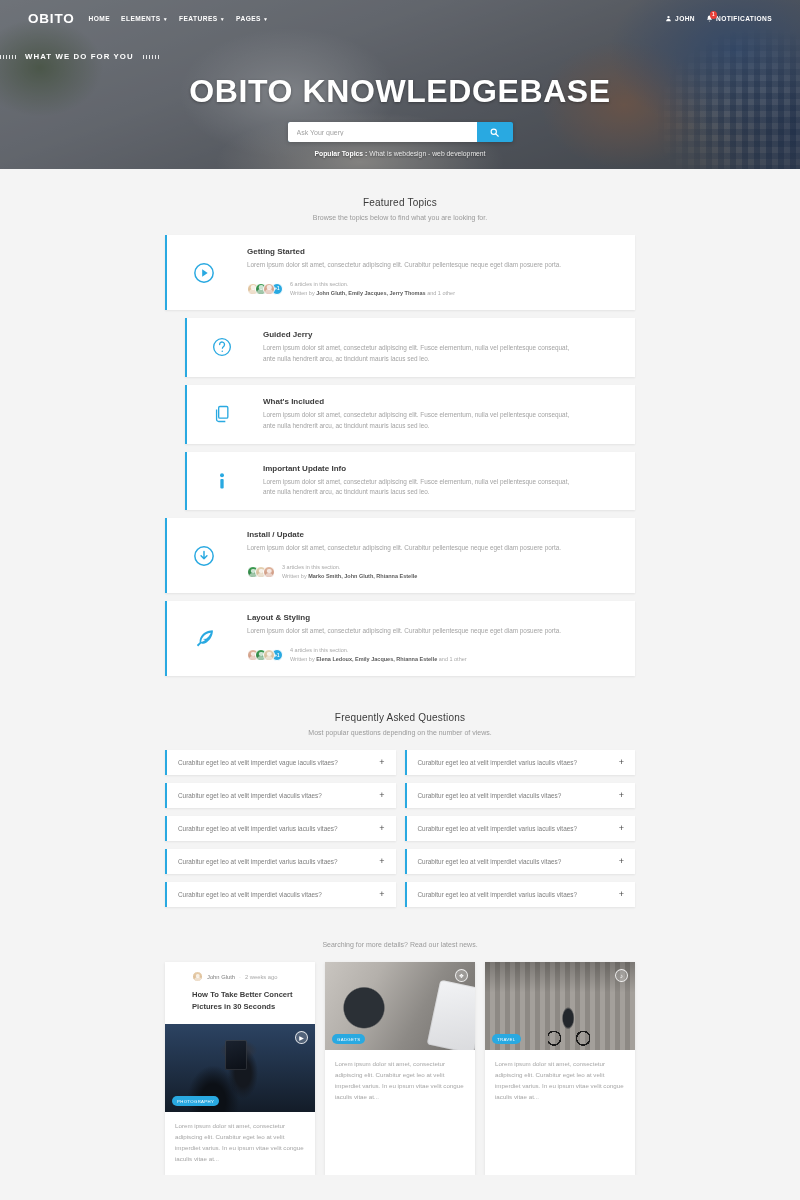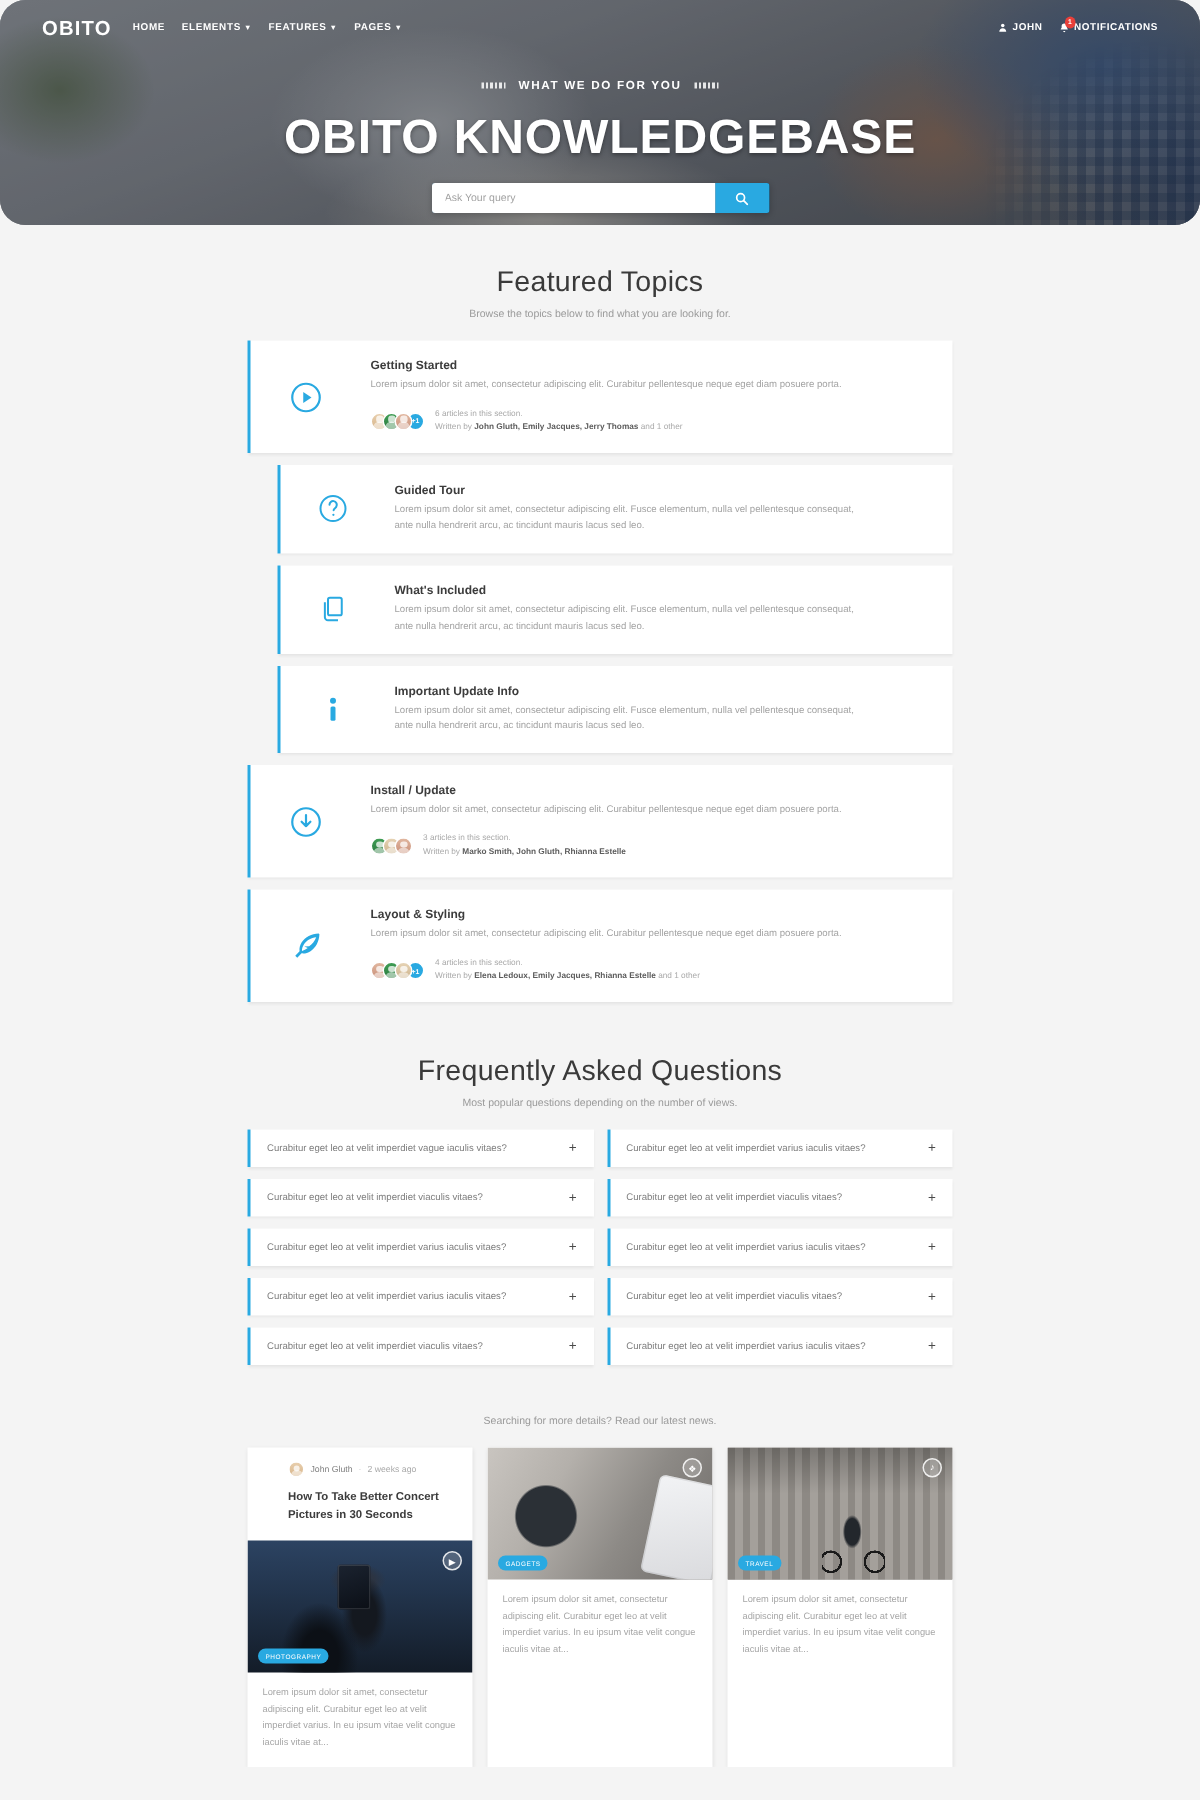--- a/index.html
+++ b/index.html
@@ -8,24 +8,23 @@
     font-family: "Liberation Sans", sans-serif;
     background: #f4f4f4;
     color: #444;
     -webkit-font-smoothing: antialiased;
   }
 
   
   .hero {
     position: relative;
     width: 800px;
-    height: 150px;
+    height: 169px;
     overflow: hidden;
     background: #6d7076;
-    border-radius: 17px;
   }
   .hero-bg {
     position: absolute; inset: 0;
     background:
       radial-gradient(ellipse 180px 120px at 92% 30%, rgba(58,90,138,.92), rgba(58,90,138,0) 70%),
       radial-gradient(ellipse 140px 140px at 100% 78%, rgba(36,56,92,.95), rgba(36,56,92,0) 72%),
       radial-gradient(ellipse 120px 90px at 78% 62%, rgba(150,108,82,.85), rgba(150,108,82,0) 70%),
       radial-gradient(ellipse 150px 90px at 36% 55%, rgba(196,198,200,.75), rgba(196,198,200,0) 72%),
       radial-gradient(ellipse 90px 70px at 5% 40%, rgba(86,104,70,.8), rgba(86,104,70,0) 70%),
       radial-gradient(ellipse 200px 70px at 45% 96%, rgba(222,214,200,.7), rgba(222,214,200,0) 72%),
@@ -70,21 +69,21 @@
     font-size: 4.5px; line-height: 1;
     border-radius: 50%; padding: 1.5px 2px; min-width: 6px; text-align: center;
   }
   .icon-svg { display: block; }
 
   .hero-body {
     position: relative; z-index: 5;
     text-align: center; margin-top: 26px;
   }
   .eyebrow {
-    display: flex; align-items: center; justify-content: center; gap: 9px;
+    display: flex; align-items: center; gap: 9px;
     color: #fff; font-size: 7.8px; font-weight: bold;
     letter-spacing: 1.1px; text-transform: uppercase;
   }
   .eyebrow .dash {
     width: 16px; height: 4px;
     background-image: repeating-linear-gradient(90deg, rgba(255,255,255,.85) 0 1.5px, transparent 1.5px 3px);
   }
   .hero-title {
     color: #fff; font-size: 32px; font-weight: bold;
     letter-spacing: .6px; margin-top: 12px;
@@ -109,21 +108,21 @@
   }
   .popular {
     margin-top: 8px; color: #e8e8e8; font-size: 6.8px;
     text-shadow: 0 1px 2px rgba(0,0,0,.4);
   }
   .popular b { color: #fff; }
 
   
   .section { padding-top: 28px; }
   .sec-title {
-    text-align: center; font-size: 19px; font-weight: normal;
+    text-align: center; font-size: 10px; font-weight: normal;
     color: #3a3a3a; letter-spacing: .2px;
   }
   .sec-sub {
     text-align: center; font-size: 7px; color: #9a9a9a; margin-top: 6px;
   }
   .container { width: 470px; margin: 0 auto; }
 
   
   .topics { margin-top: 14px; }
   .topic-card {
@@ -367,21 +366,21 @@
 
     <div class="topic-card indent">
       <div class="topic-icon">
         <svg width="20" height="20" viewBox="0 0 24 24" fill="none" stroke="#29a9e1" stroke-width="1.6">
             <circle cx="12" cy="12" r="10"></circle>
             <path d="M9.2 9a2.9 2.9 0 115.6 1c0 1.6-2.3 1.9-2.3 3.4" stroke-linecap="round"></path>
             <circle cx="12.3" cy="17" r=".9" fill="#29a9e1" stroke="none"></circle>
           </svg>
       </div>
       <div class="topic-body">
-        <div class="topic-title">Guided Tour</div>
+        <div class="topic-title">Guided Jerry</div>
         <div class="topic-desc">Lorem ipsum dolor sit amet, consectetur adipiscing elit. Fusce elementum, nulla vel pellentesque consequat, ante nulla hendrerit arcu, ac tincidunt mauris lacus sed leo.</div>
       </div>
     </div>
 
     <div class="topic-card indent">
       <div class="topic-icon">
         <svg width="20" height="20" viewBox="0 0 24 24" fill="none" stroke="#29a9e1" stroke-width="1.6" stroke-linejoin="round">
             <rect x="8" y="3" width="11" height="14" rx="1.5"></rect>
             <path d="M5.5 6.5v12A2.5 2.5 0 008 21h8"></path>
           </svg>

